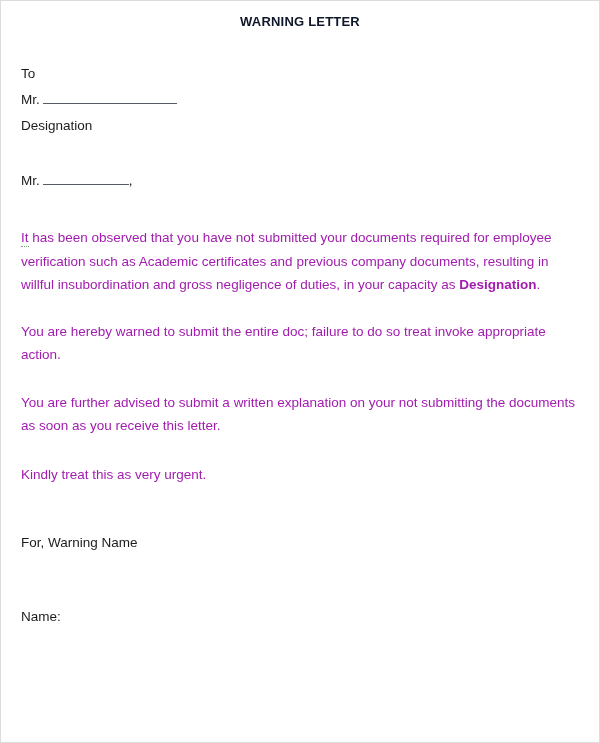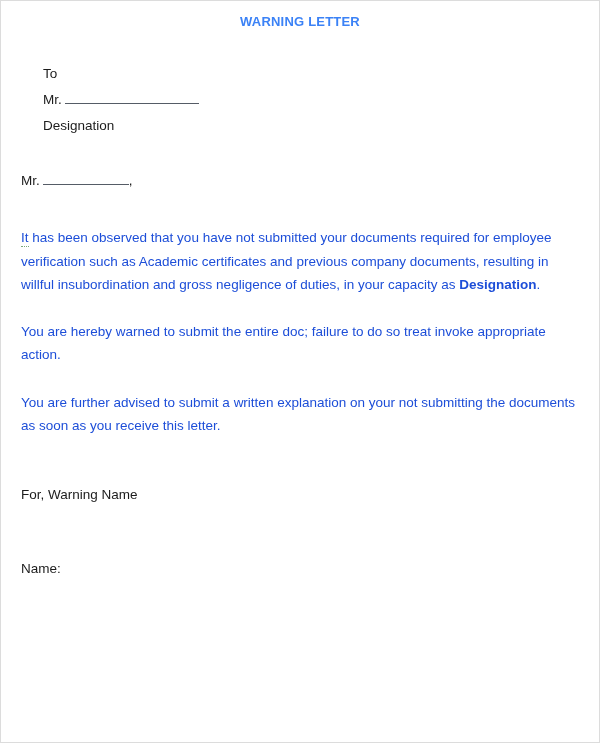--- a/index.html
+++ b/index.html
@@ -28,26 +28,25 @@
     right: 20px;
   }
 
   .letter-title {
     text-align: center;
     font-weight: bold;
     font-size: 13px;
     letter-spacing: 0.2px;
     margin-top: 13px;
     margin-bottom: 0;
-    color: #3b82f6;
+    color: #0f172a;
   }
 
   .addr-block {
     margin-top: 32px;
-    margin-left: 22px;
   }
 
   .line {
     font-size: 13.5px;
     line-height: 26px;
     white-space: nowrap;
   }
 
   .fill-rule {
     display: inline-block;
@@ -62,21 +61,21 @@
 
   .subject-block { margin-top: 28px; }
 
   .salutation-block { margin-top: 29px; }
 
   .para {
     font-size: 13.5px;
     line-height: 23.5px;
     text-align: left;
     margin: 0;
-    color: #1d4ed8;
+    color: #a21caf;
   }
 
   .para-1 { margin-top: 32px; }
   .para-2 { margin-top: 22px; }
   .para-3 { margin-top: 23px; }
   .para-4 { margin-top: 24px; }
   .para-5 { margin-top: 25px; }
 
   .emph-bold { font-weight: bold; }
 
@@ -122,20 +121,21 @@
       </div>
     </div>
 
     <p class="para para-1"><span class="spellcheck">It</span><span> has been observed that you have not submitted your documents required for employee verification such as Academic certificates and previous company documents, resulting in willful insubordination and gross negligence of duties, in your capacity as </span><span class="emph-bold">Designation</span><span>.</span></p>
 
 
     <p class="para para-3">You are hereby warned to submit the entire doc; failure to do so treat invoke appropriate action.</p>
 
     <p class="para para-4">You are further advised to submit a written explanation on your not submitting the documents as soon as you receive this letter.</p>
 
+    <p class="para para-5">Kindly treat this as very urgent.</p>
 
     <div class="signoff-block">
       <div class="field-line">
         <span>For, Warning Name</span>
       </div>
     </div>
 
     <div class="signature-fields">
       <div class="field-line">
         <span>Name:</span>

